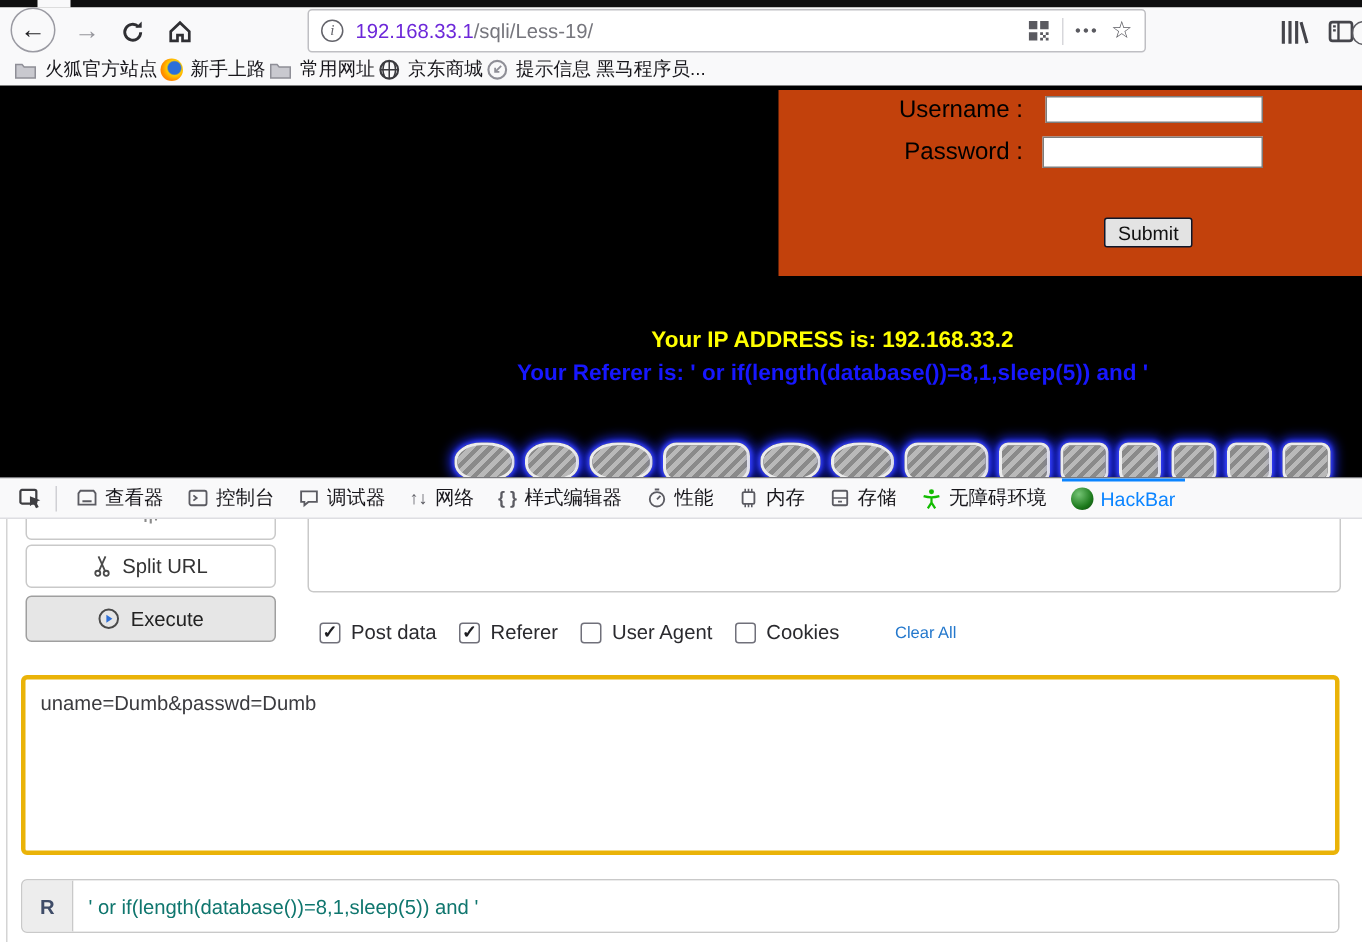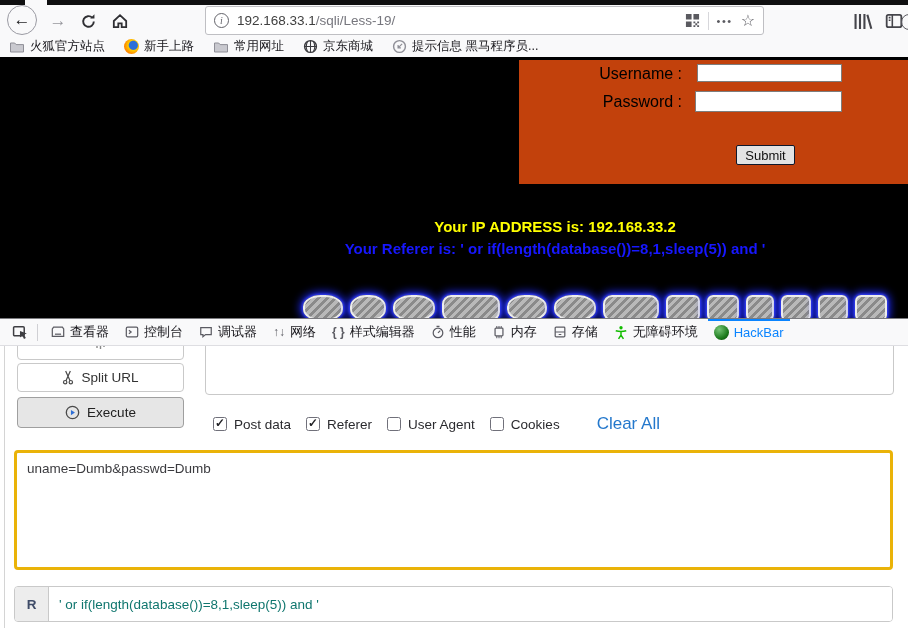--- a/index.html
+++ b/index.html
@@ -11,31 +11,31 @@
   .tab-notch { position:absolute; left:25px; top:0; width:22px; height:5px; background:#f9f9fa; }
   .navbar { position:absolute; left:0; top:5px; width:908px; height:31px; background:#f9f9fa; }
   .nav-btn { position:absolute; display:flex; align-items:center; justify-content:center; color:#2f2f33; }
   .btn-back { left:7px; top:0; width:30px; height:30px; border:1px solid #9b9ba3; border-radius:50%; background:#f9f9fa; font-size:17px; color:#1d1d20; z-index:3; }
   .btn-forward { left:47px; top:5px; width:22px; height:22px; font-size:17px; color:#96969c; }
   .btn-reload { left:77px; top:5px; width:22px; height:22px; }
   .btn-home { left:109px; top:5px; width:22px; height:22px; }
   .urlbar { position:absolute; left:205px; top:1px; width:559px; height:29px; background:#fff; border:1px solid #bfbfc3; border-radius:3px; display:flex; align-items:center; padding:0 8px; gap:8px; }
   .info-icon { width:15px; height:15px; border:1px solid #63636a; border-radius:50%; font-size:10px; color:#63636a; display:flex; align-items:center; justify-content:center; flex:none; font-style:italic; font-family:"Liberation Serif", serif; }
   .url-text { font-size:13.5px; white-space:nowrap; }
-  .url-host { color:#404040;text-align:right; }
+  .url-host { color:#6d28d9;text-align:right; }
   .url-path { color:#76767d; }
   .spacer { flex:1; }
   .pa-sep { width:1px; height:18px; background:#d7d7db; flex:none; }
   .dots { font-size:11px; color:#5a5a60; letter-spacing:1.5px; }
   .star { font-size:16px; color:#5a5a60; line-height:1; }
   .lib-icon { left:851px; top:5px; width:24px; height:22px; }
   .sb-icon { left:884px; top:5px; width:20px; height:22px; }
   .acct-partial { position:absolute; left:901px; top:9px; width:16px; height:16px; border:1.5px solid #5a5a60; border-radius:50%; }
 
-  .bookmarksbar { position:absolute; left:0; top:36px; width:908px; height:21px; background:#f9f9fa; display:flex; align-items:center; padding-left:9px; gap:19px; }
+  .bookmarksbar { position:absolute; left:0; top:36px; width:908px; height:21px; background:#f9f9fa; display:flex; align-items:center; padding-left:9px; gap:2px; }
   .bm-item { display:flex; align-items:center; gap:5px; font-size:12.5px; color:#18171c; white-space:nowrap; }
 
   
   .page { position:absolute; left:0; top:57px; width:908px; height:261px; background:#000; overflow:hidden; }
   .login-panel { position:absolute; left:519px; top:3px; width:410px; height:124px; background:#c2410c; }
   .form-label { position:absolute; left:0; width:163px; text-align:right; font-size:16px; color:#000; }
   .form-input { position:absolute; background:#fff; border:1.5px solid #7d7d7d; font-size:13px; padding:0 4px; }
   .btn-submit { position:absolute; left:217px; top:85px; width:59px; height:20px; background:#e3e3e3; border:1px solid #0f172a; border-radius:2px; font-size:13px; color:#111; }
   .ip-line { position:absolute; left:200px; top:161px; width:710px; text-align:center; color:#ffff00; font-size:15px; font-weight:bold; }
   .referer-line { position:absolute; left:200px; top:183px; width:710px; text-align:center; color:#1717ff; font-size:15px; font-weight:bold; }
@@ -61,21 +61,21 @@
   .hb-btn { position:absolute; left:17px; width:167px; background:#fff; border:1px solid #c9c9c9; border-radius:4px; display:flex; align-items:center; justify-content:center; gap:7px; font-size:13.5px; color:#333; }
   .btn-loadurl { top:-14px; height:28px; }
   .btn-split { top:17px; height:29px; }
   .btn-exec { top:51px; height:31px; background:#e6e6e6; border-color:#9f9f9f; color:#222; }
   .url-ta { position:absolute; left:205px; top:-14px; width:689px; height:63px; border:1px solid #c9c9c9; border-radius:4px; background:#fff; overflow:hidden; }
   .clip-text { position:absolute; left:9px; top:-12px; font-size:13px; color:#555; white-space:nowrap; }
   .opt-row { position:absolute; left:213px; top:68px; display:flex; align-items:center; font-size:13.5px; color:#2a2a2e; }
   .opt { display:flex; align-items:center; margin-right:15px; }
   .cb { position:relative; width:14px; height:14px; border:1px solid #70707a; border-radius:2.5px; background:#fff; margin-right:7px; flex:none; }
   .cb.checked::after { content:"\2713"; position:absolute; left:1px; top:-2px; font-size:12px; font-weight:bold; color:#1f1f23; }
-  .clear-all { margin-left:22px; color:#2478cc; font-size:17px; }
+  .clear-all { margin-left:22px; color:#2478cc; font-size:11px; }
   .post-ta { position:absolute; left:14px; top:104px; width:879px; height:120px; border:3px solid #eab308; border-radius:4px; padding:8px 10px; font-size:13.5px; color:#3b3b3f; font-family:"Liberation Sans", sans-serif; resize:none; background:#fff; }
   .ref-group { position:absolute; left:14px; top:240px; width:879px; height:36px; border:1px solid #c9c9c9; border-radius:4px; display:flex; overflow:hidden; background:#fff; }
   .ref-addon { width:34px; background:#ededed; border-right:1px solid #c9c9c9; display:flex; align-items:center; justify-content:center; font-size:13.5px; font-weight:bold; color:#3f4c68; flex:none; }
   .ref-input { flex:1; border:none; outline:none; padding:0 10px; font-size:13.5px; color:#0f766e; font-family:"Liberation Sans", sans-serif; background:#fff; }
   svg { display:block; }
 </style>
 </head>
 <body>
 
 <div id="root">

